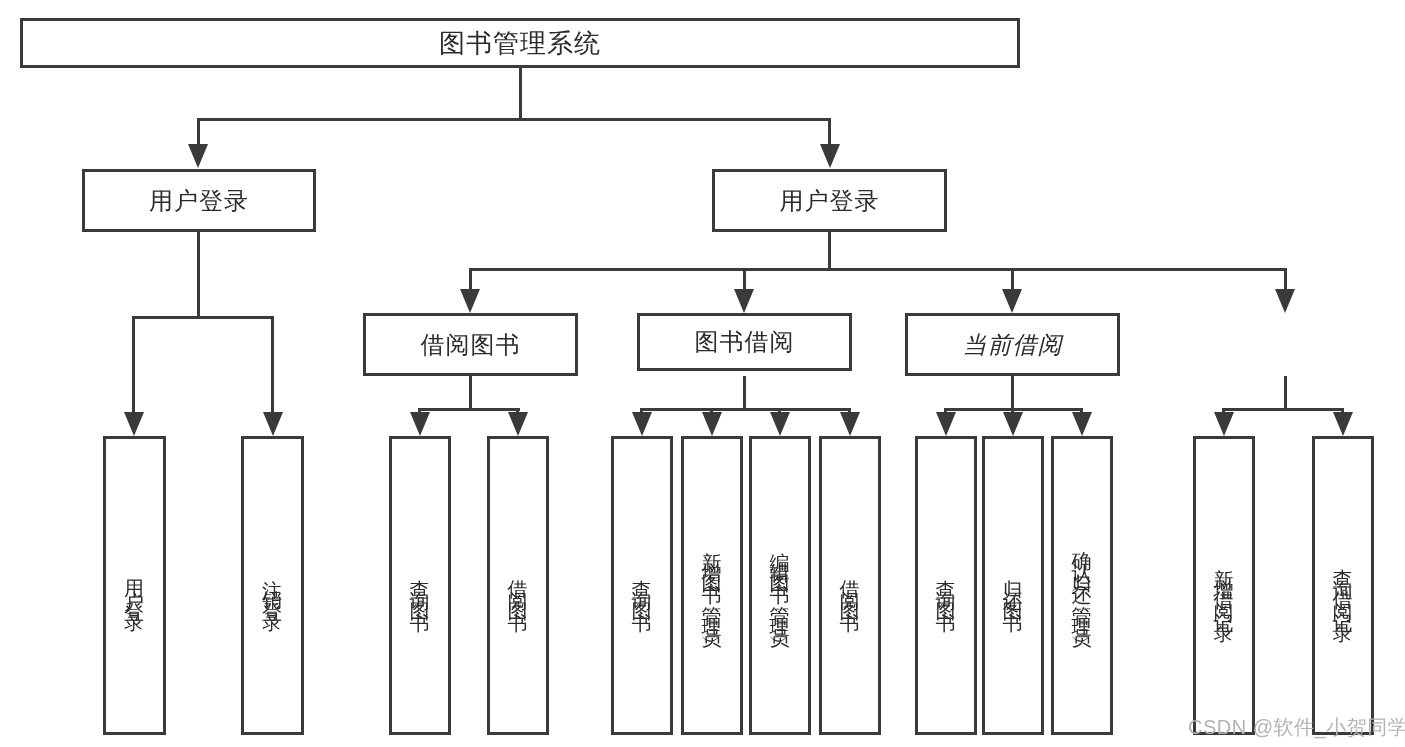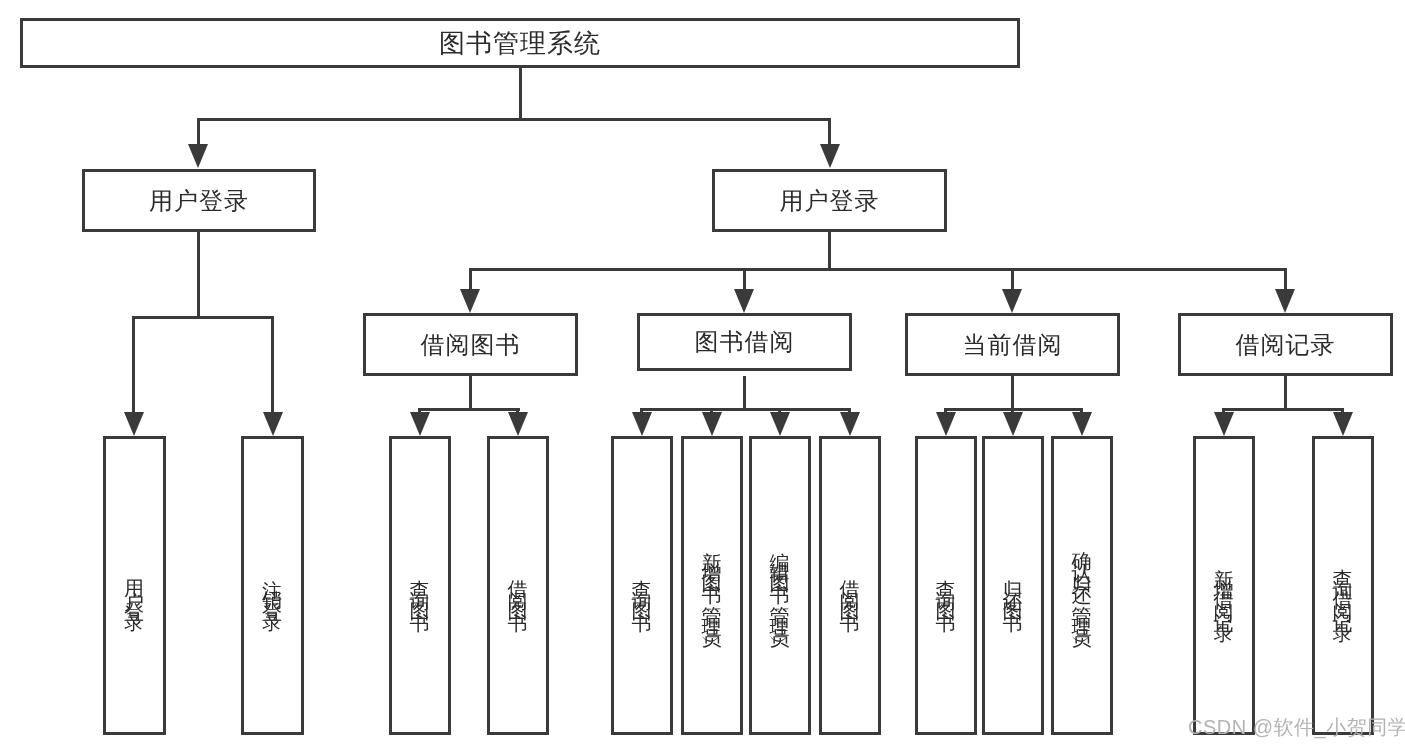--- a/index.html
+++ b/index.html
@@ -102,25 +102,22 @@
   <div class="arrow" style="left:1002px; top:289px;"></div>
   <div class="vline" style="left:1284px; top:268px; height:26px;"></div>
   <div class="arrow" style="left:1275px; top:289px;"></div>
 
   <div class="box" style="left:363px; top:313px; width:215px; height:63px;">
     <span class="hlabel">借阅图书</span>
   </div>
   <div class="box" style="left:637px; top:313px; width:215px; height:58px;">
     <span class="hlabel">图书借阅</span>
   </div>
-  <div class="box" style="left:905px; top:313px; width:215px; height:63px;">
+  <div class="box" style="left:905px; top:313px; width:215px; height:63px;font-style:italic;">
     <span class="hlabel">当前借阅</span>
-  </div>
-  <div class="box" style="left:1178px; top:313px; width:215px; height:63px;">
-    <span class="hlabel">借阅记录</span>
   </div>
 
   <div class="vline" style="left:469px; top:376px; height:35px;"></div>
   <div class="hline" style="left:418px; top:408px; width:102px;"></div>
   <div class="vline" style="left:418px; top:408px; height:8px;"></div>
   <div class="arrow" style="left:410px; top:412px;"></div>
   <div class="vline" style="left:516px; top:408px; height:8px;"></div>
   <div class="arrow" style="left:508px; top:412px;"></div>
 
   <div class="vline" style="left:743px; top:376px; height:35px;"></div>

